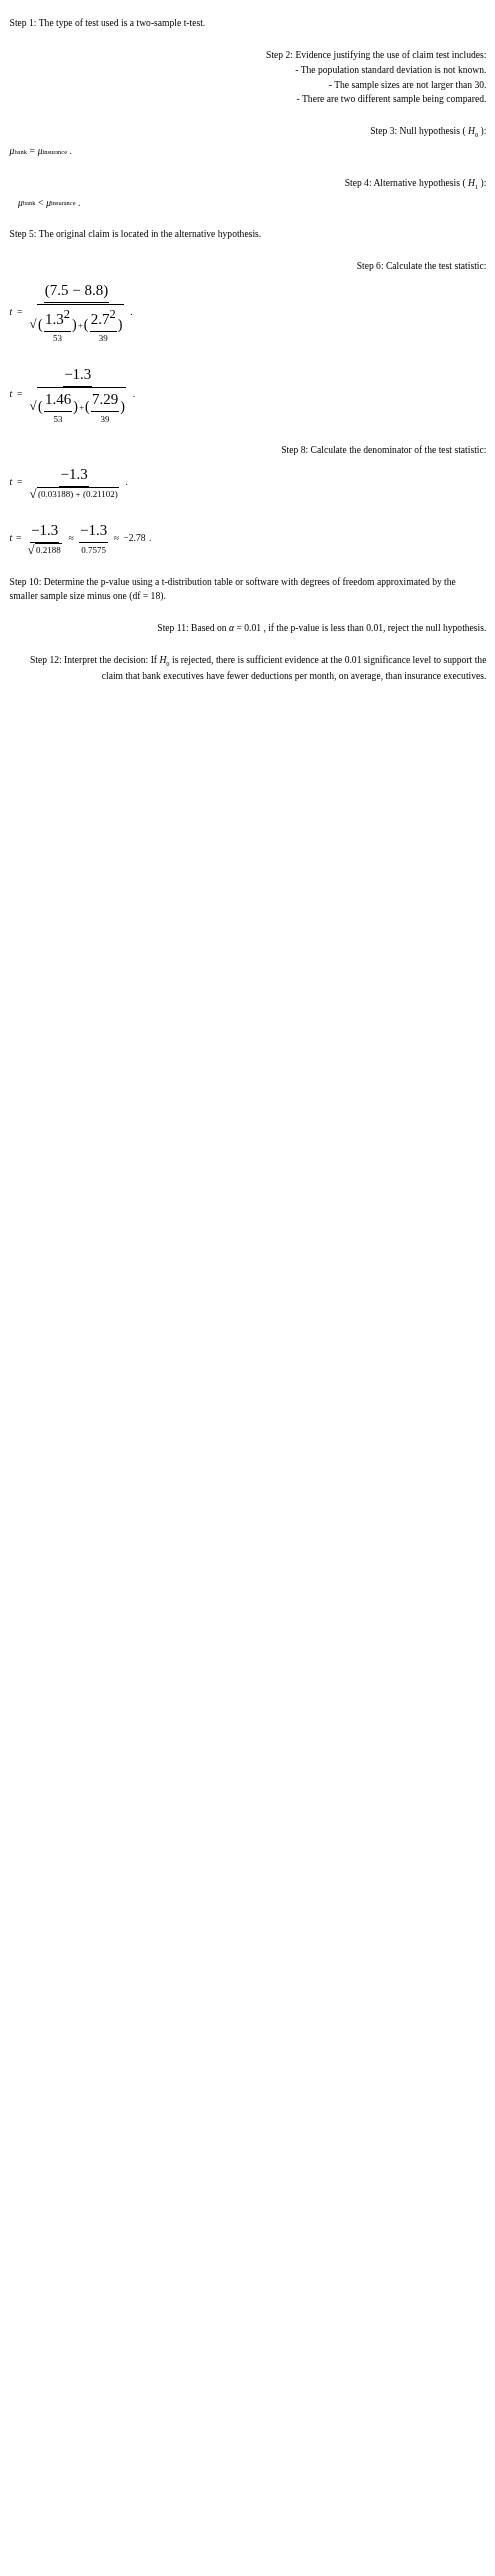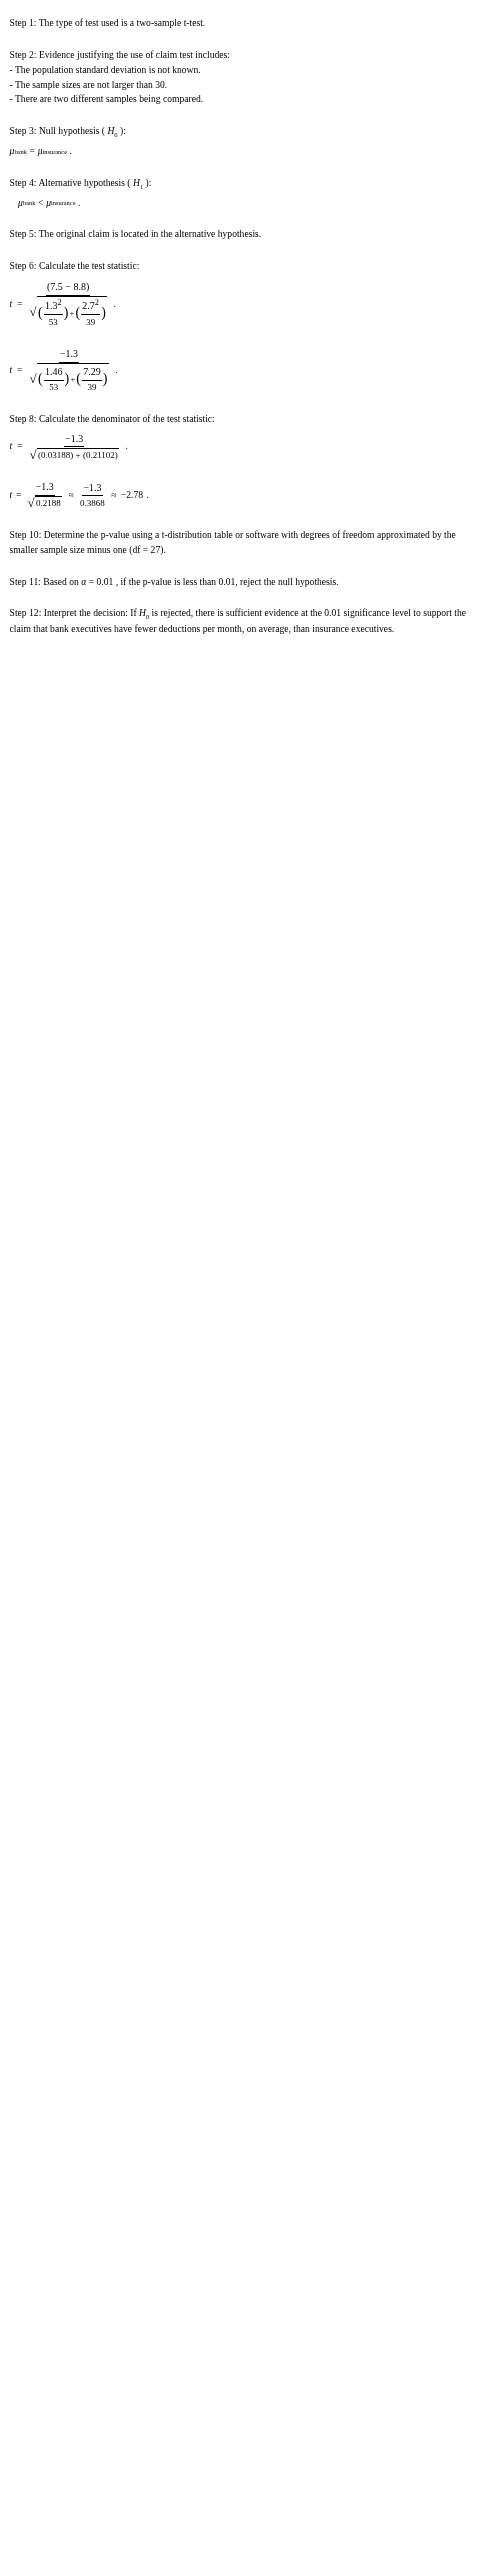--- a/index.html
+++ b/index.html
@@ -21,20 +21,21 @@
 
     .step-block {
       margin-bottom: 17px;
     }
 
     .step-text {
       font-family: Georgia, 'Times New Roman', serif;
       font-size: 9.6px;
       line-height: 1.55;
       color: #000;
+      text-align: right;
     }
 
     .math-block {
       display: flex;
       align-items: center;
       margin: 4.3px 0 2.1px 0;
       font-family: 'Times New Roman', serif;
       font-size: 9.6px;
     }
 
@@ -43,21 +44,21 @@
       flex-direction: column;
       align-items: center;
       vertical-align: middle;
       margin: 0 1.1px;
     }
 
     .frac .num {
       border-bottom: 0.5px solid #000;
       padding: 0 1.1px 0.5px 1.1px;
       text-align: center;
-      font-size: 10px;
+      font-size: 15px;
     }
 
     .frac .den {
       padding: 0.5px 1.1px 0 1.1px;
       text-align: center;
       font-size: 9px;
     }
 
     .sqrt-wrap {
       display: inline-flex;
@@ -117,21 +118,21 @@
 <div>
 
   <div class="step-block">
     <span class="step-text">Step 1: The type of test used is a two-sample t-test.</span>
   </div>
 
   <div class="step-block">
     <div class="step-text">Step 2: Evidence justifying the use of claim test includes:</div>
     <div class="step-text">- The population standard deviation is not known.</div>
     <div class="step-text">- The sample sizes are not larger than 30.</div>
-    <div class="step-text">- There are two different samples being compared.</div>
+    <div class="step-text">- There are two different sample being compared.</div>
   </div>
 
   <div class="step-block">
     <div class="step-text">
       Step 3: Null hypothesis ( <span class="italic-var">H</span><sub>0</sub> ):
     </div>
     <div class="math-block">
       <span class="italic-var mu">μ</span>
         <sub>bank</sub>
       <span class="eq-sign">=</span>
@@ -251,30 +252,30 @@
         <div class="den">
           <div class="sqrt-wrap">
             <span class="sqrt-symbol">√</span>
             <span class="sqrt-content">0.2188</span>
           </div>
         </div>
       </div>
       <span class="approx-sign">≈</span>
       <div class="frac">
         <div class="num">−1.3</div>
-        <div class="den">0.3868</div>
+        <div class="den">0.7575</div>
       </div>
       <span class="approx-sign">≈</span>
       <span>−2.78</span>
       <span>&nbsp;.</span>
     </div>
   </div>
 
   <div class="step-block">
-    <span class="step-text">Step 10: Determine the p-value using a t-distribution table or software with degrees of freedom approximated by the smaller sample size minus one (df = 27).</span>
+    <span class="step-text">Step 10: Determine the p-value using a t-distribution table or software with degrees of freedom approximated by the smaller sample size minus one (df = 18).</span>
   </div>
 
   <div class="step-block">
     <div class="step-text">
       Step 11: Based on <span class="italic-var">α</span> = 0.01 , if the p-value is less than 0.01, reject the null hypothesis.
     </div>
   </div>
 
   <div class="step-block">
     <div class="step-text">

